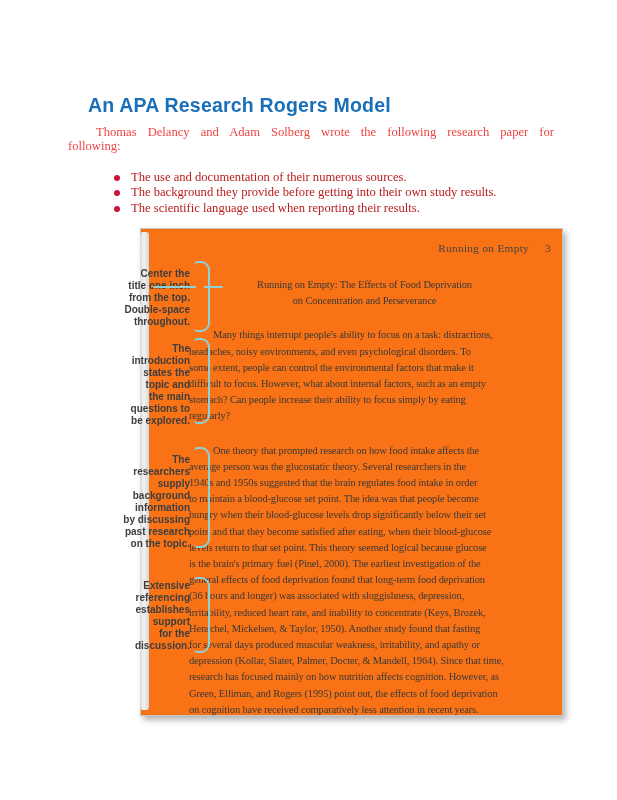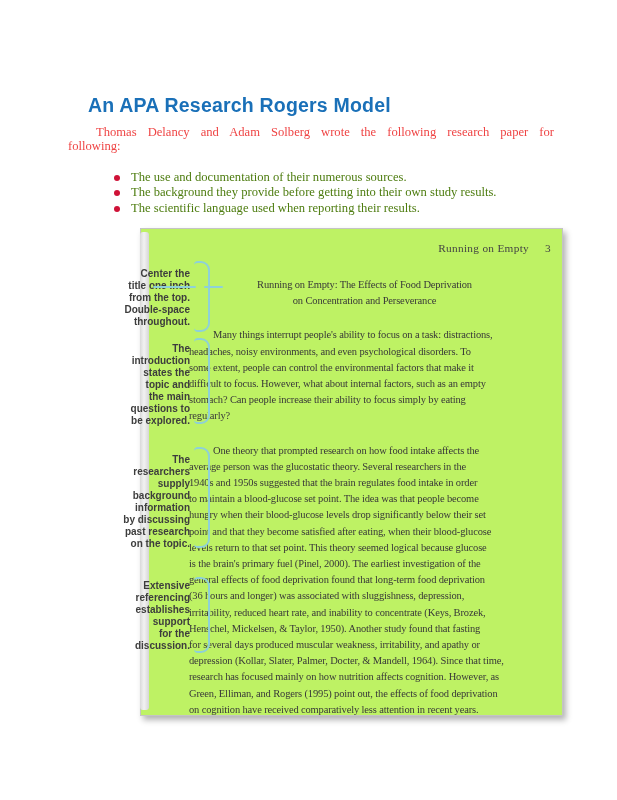--- a/index.html
+++ b/index.html
@@ -15,21 +15,21 @@
   }
   .intro{
     position:absolute;left:68px;top:125px;width:486px;
     font-size:12.6px;line-height:14.4px;color:#ef4444;
   }
   .intro-line{text-align:justify;text-align-last:justify;}
   .intro-line.first{text-indent:28px;}
   .intro-line.last{text-align:left;text-align-last:left;}
   .bullets{
     position:absolute;left:112px;top:170px;margin:0;padding:0;list-style:none;
-    font-size:12.6px;color:#4d7c0f;
+    font-size:12.6px;color:#b91c1c;
   }
   .bullets li{position:relative;padding-left:19px;line-height:15.3px;}
   .dot{
     position:absolute;left:2px;top:5px;width:6px;height:6px;border-radius:50%;
     background:var(--bullet-red,#cf1237);
   }
   
   .ribbon{
     position:absolute;left:140px;top:232px;width:9px;height:478px;
     background:linear-gradient(90deg,#d9d9d9,#f2f2f2 45%,#d6d6d6);
@@ -60,21 +60,21 @@
   .note4 .bracket{top:0;height:72px;}
   .dash{
     position:absolute;top:286px;height:2px;background:var(--callout-teal,#a9dade);
     z-index:4;border-radius:1px;
   }
   .dash1{left:153px;width:43px;}
   .dash2{left:204px;width:19px;}
   
   .paper{
     position:absolute;left:140px;top:228px;width:423px;height:488px;
-    background:#bef264;border:1px solid #c4c4c4;box-sizing:border-box;
+    background:#f97316;border:1px solid #c4c4c4;box-sizing:border-box;
     box-shadow:3px 4px 6px rgba(0,0,0,.30);z-index:1;overflow:hidden;text-decoration:underline;
   }
   .running-head{
     position:absolute;top:13px;right:11px;font-size:11.3px;color:#444;
     letter-spacing:.3px;
   }
   .running-head .pagenum{margin-left:16px;}
   .paper-content{position:absolute;left:30px;top:48px;width:387px;}
   .paper-title{
     text-align:center;white-space:pre-line;font-size:10.5px;line-height:16.2px;

